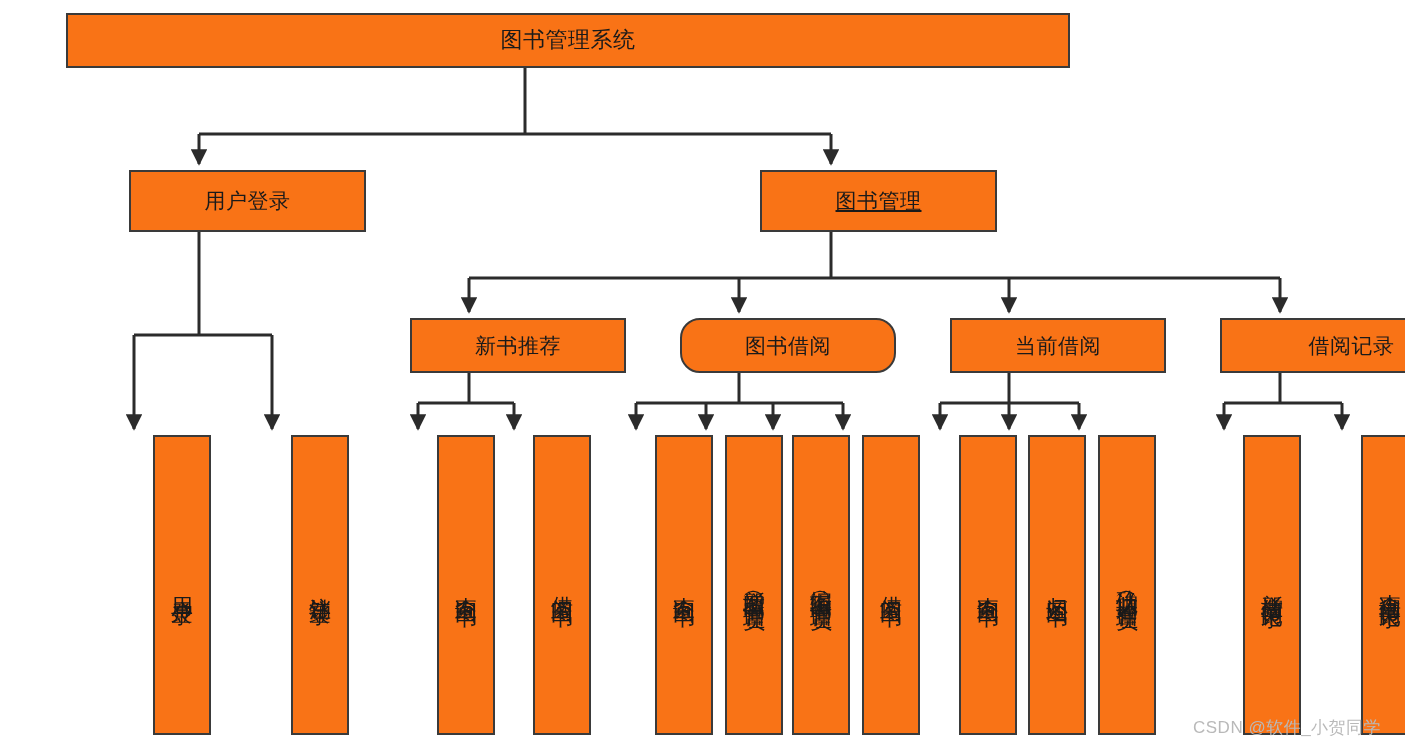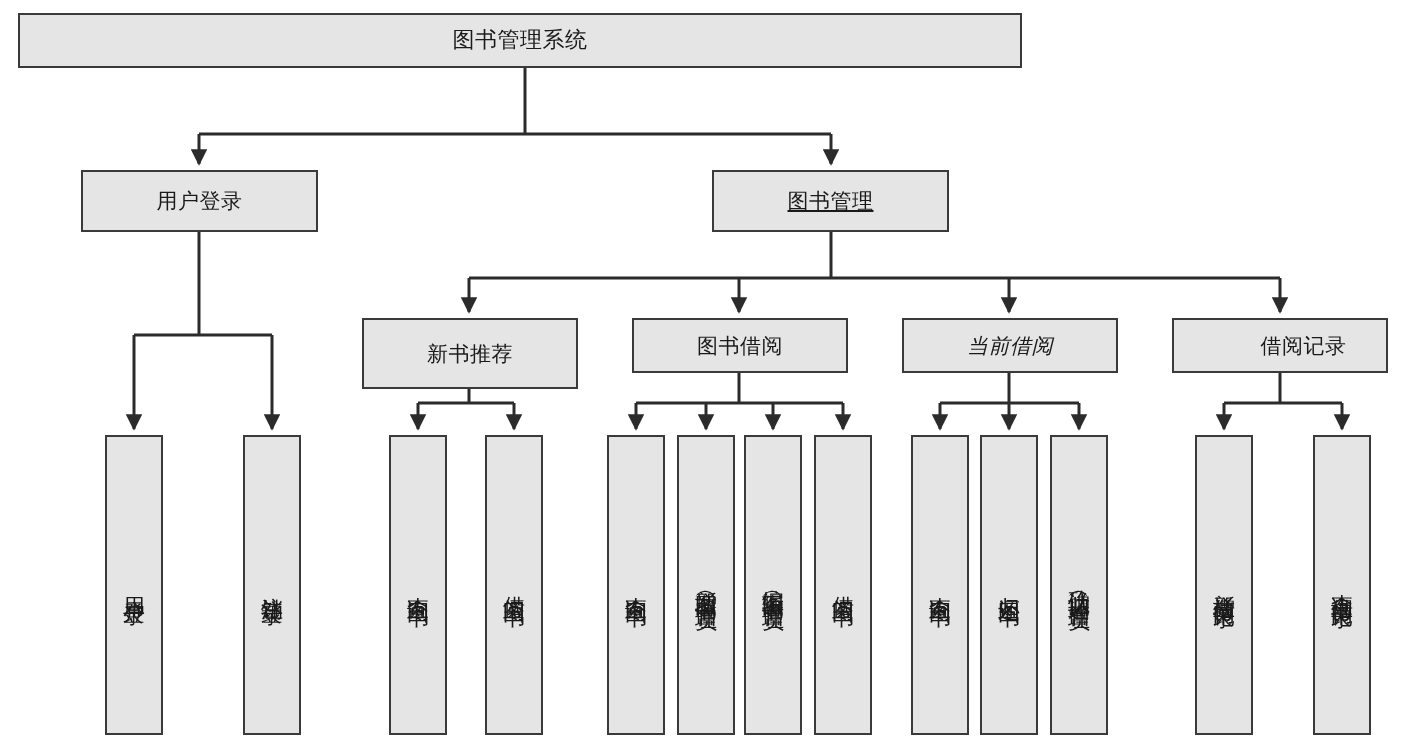--- a/index.html
+++ b/index.html
@@ -18,26 +18,27 @@
   }
   svg.connectors {
     position: absolute;
     left: 0; top: 0;
     width: 1405px; height: 747px;
     pointer-events: none;
   }
   .node {
     position: absolute;
     box-sizing: border-box;
-    background: #e5e5e5;
+    background: #f97316;
     border: 2.5px solid #3a3a3a;
     display: flex;
     align-items: center;
     justify-content: center;
     color: #1a1a1a;
+    margin-left: 48px;
   }
   .node-label {
     display: block;
     text-align: center;
     line-height: 1.22;
     letter-spacing: 0.5px;
     white-space: nowrap;
   }
   
   .node.horiz .node-label {
@@ -128,27 +129,27 @@
     <span class="node-label">图书管理系统</span>
   </div>
 
   <div class="node horiz" style="left:81px; top:170px; width:237px; height:62px;">
     <span class="node-label">用户登录</span>
   </div>
   <div class="node horiz" style="left:712px; top:170px; width:237px; height:62px;text-decoration:underline;">
     <span class="node-label">图书管理</span>
   </div>
 
-  <div class="node horiz" style="left:362px; top:318px; width:216px; height:71px;">
+  <div class="node horiz" style="left:362px; top:318px; width:216px; height:55px;">
     <span class="node-label">新书推荐</span>
   </div>
-  <div class="node horiz" style="left:632px; top:318px; width:216px; height:55px;">
+  <div class="node horiz" style="left:632px; top:318px; width:216px; height:55px;border-radius:20px;">
     <span class="node-label">图书借阅</span>
   </div>
-  <div class="node horiz" style="left:902px; top:318px; width:216px; height:55px;font-style:italic;">
+  <div class="node horiz" style="left:902px; top:318px; width:216px; height:55px;">
     <span class="node-label">当前借阅</span>
   </div>
   <div class="node horiz" style="left:1172px; top:318px; width:216px; height:55px;padding-left:47px;">
     <span class="node-label">借阅记录</span>
   </div>
 
   <div class="node vert" style="left:105px; top:435px; width:58px; height:300px;">
     <span class="node-label">用户登录</span>
   </div>
   <div class="node vert" style="left:243px; top:435px; width:58px; height:300px;">
@@ -185,14 +186,15 @@
     <span class="node-label">确认归还（管理员）</span>
   </div>
 
   <div class="node vert" style="left:1195px; top:435px; width:58px; height:300px;">
     <span class="node-label">新增借阅记录</span>
   </div>
   <div class="node vert" style="left:1313px; top:435px; width:58px; height:300px;">
     <span class="node-label">查询借阅记录</span>
   </div>
 
+  <div class="watermark" style="left:1193px; top:716px;">CSDN @软件_小贺同学</div>
 
 </div>
 
 </body></html>

